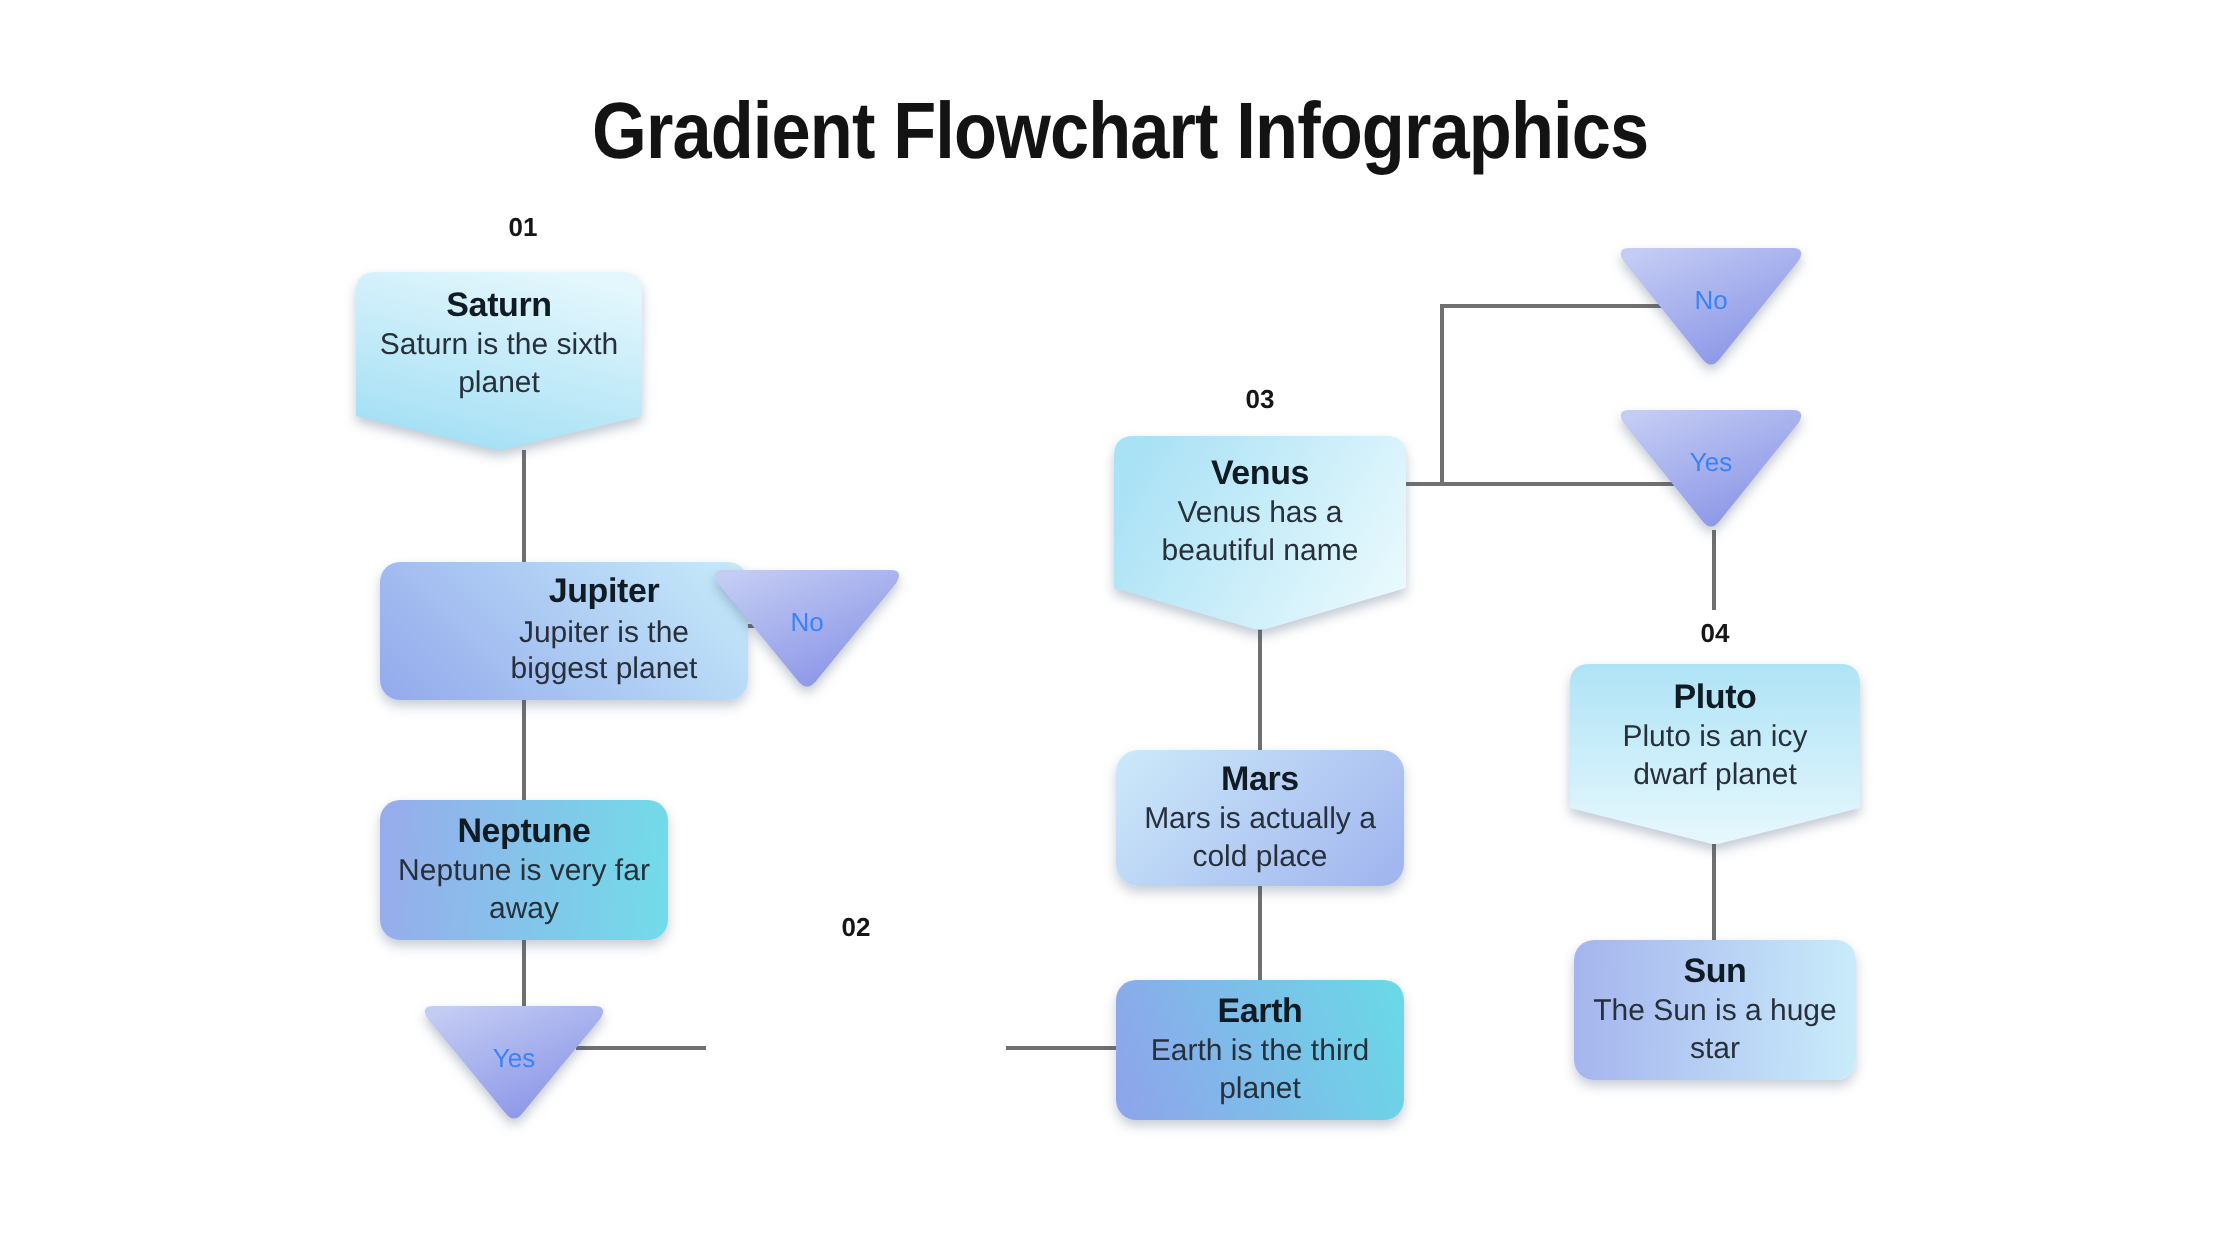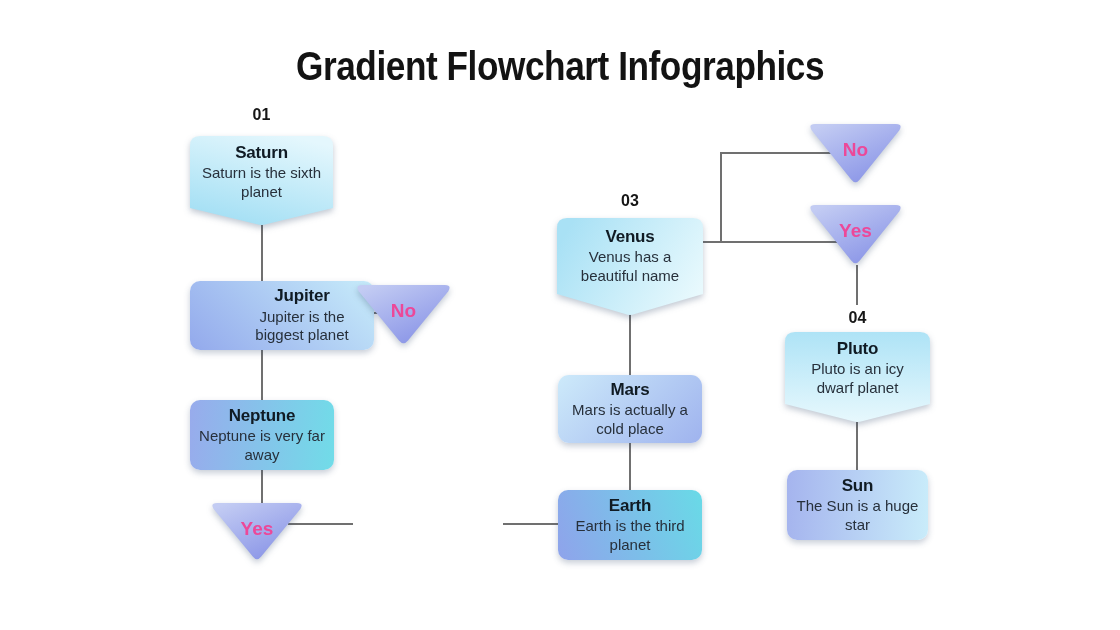--- a/index.html
+++ b/index.html
@@ -8,21 +8,21 @@
     font-family:"Liberation Sans","DejaVu Sans",sans-serif;
   }
   
   .page-title{
     position:absolute;top:44px;left:0;width:1120px;text-align:center;
     font-size:40px;font-weight:700;color:#131313;letter-spacing:-.5px;
   }
   .page-title span{display:inline-block;transform:scaleX(.88);transform-origin:center;}
   
   .step{
-    position:absolute;text-align:center;font-size:16px;font-weight:700;color:#161616;
+    position:absolute;text-align:center;font-size:13px;font-weight:700;color:#161616;
   }
   
   .node-rect{
     position:absolute;border-radius:10px;display:flex;flex-direction:column;
     align-items:center;justify-content:center;text-align:center;z-index:2;
     box-shadow:0 3px 6px rgba(54,76,110,.28);
   }
   .g-jupiter{background:linear-gradient(45deg,#93a9ec 0%,#c7ecfa 100%);}
   .g-neptune{background:linear-gradient(95deg,#98abec 0%,#71dce8 100%);}
   .g-mars{background:linear-gradient(135deg,#cdeafa 0%,#9fb3ee 100%);}
@@ -35,21 +35,21 @@
     position:absolute;left:0;top:0;width:100%;display:flex;flex-direction:column;
     align-items:center;justify-content:center;text-align:center;
   }
   .n-title{font-weight:700;font-size:17px;color:#101b24;line-height:1.15;letter-spacing:-.2px;}
   .n-desc{font-size:15px;color:#27303b;line-height:1.22;margin-top:2px;}
   
   .tri{position:absolute;z-index:2;}
   .tri svg{position:absolute;left:0;top:0;filter:drop-shadow(0 3px 3px rgba(54,76,110,.30));}
   .tri .t-label{
     position:absolute;left:0;top:44%;width:100%;transform:translateY(-50%);
-    text-align:center;font-size:19px;font-weight:700;color:#ec4899;
+    text-align:center;font-size:13px;font-weight:400;color:#3b82f6;
   }
   
   .vline,.hline{position:absolute;background:#707070;z-index:1;}
   .vline{width:2px;}
   .hline{height:2px;}
 </style>
 </head>
 <body>
 
 <div id="stage">
@@ -66,24 +66,25 @@
   <div class="hline" style="left:503px;top:523px;width:55px;"></div>
   <div class="vline" style="left:629px;top:443px;height:48px;"></div>
   <div class="vline" style="left:629px;top:314px;height:61px;"></div>
   <div class="hline" style="left:703px;top:241px;width:134px;"></div>
   <div class="vline" style="left:720px;top:152px;height:91px;"></div>
   <div class="hline" style="left:720px;top:152px;width:112px;"></div>
   <div class="vline" style="left:856px;top:265px;height:40px;"></div>
   <div class="vline" style="left:856px;top:422px;height:48px;"></div>
 
   <div class="step" style="left:190px;top:106px;width:143px;">01</div>
+  <div class="step" style="left:353px;top:456px;width:150px;">02</div>
   <div class="step" style="left:557px;top:192px;width:146px;">03</div>
   <div class="step" style="left:785px;top:309px;width:145px;">04</div>
 
-  <div class="banner" style="left:190px;top:136px;width:143px;height:90px;">
+  <div class="banner" style="left:178px;top:136px;width:143px;height:90px;">
     <svg width="143" height="90" viewBox="0 0 143 90">
       <defs>
           <linearGradient id="g-saturn" x1="0.7" y1="0" x2="0.3" y2="1">
         <stop offset="0" stop-color="#e4f7fd"></stop>
             <stop offset="1" stop-color="#a3dff4"></stop>
       </linearGradient>
         </defs>
       <path d="M10,0 H133 Q143,0 143,10 V72 L76,88.3 Q71.5,89.6 67,88.3 L0,72 V10 Q0,0 10,0 Z" fill="url(#g-saturn)"></path>
     </svg>
     <div class="content" style="height:72px;">

